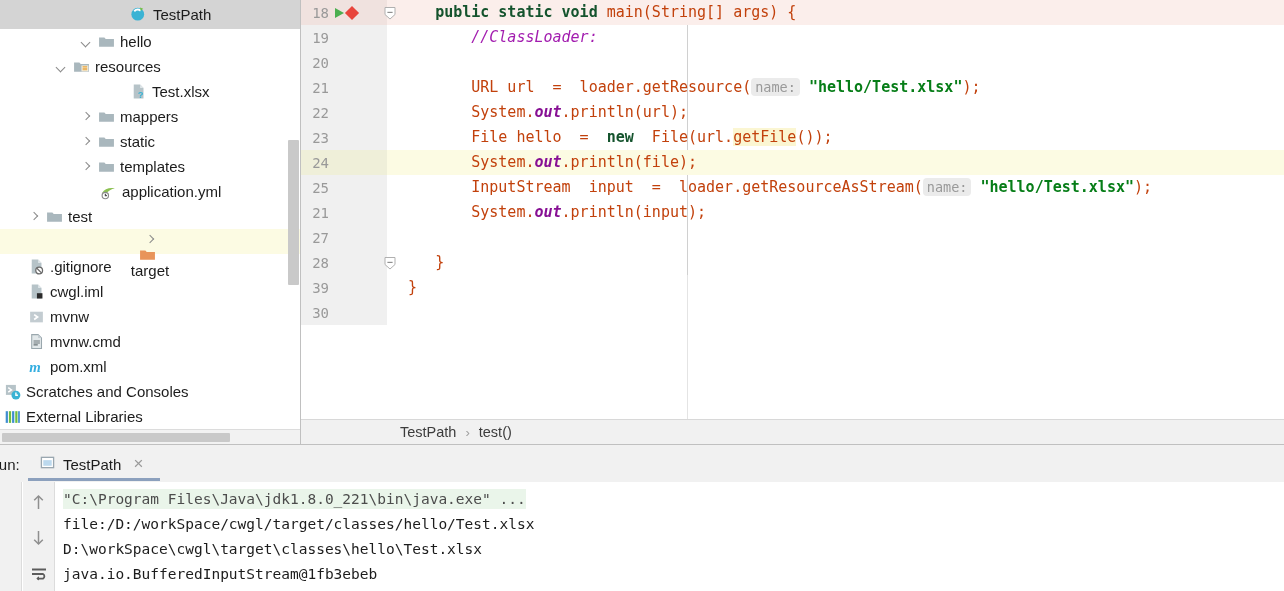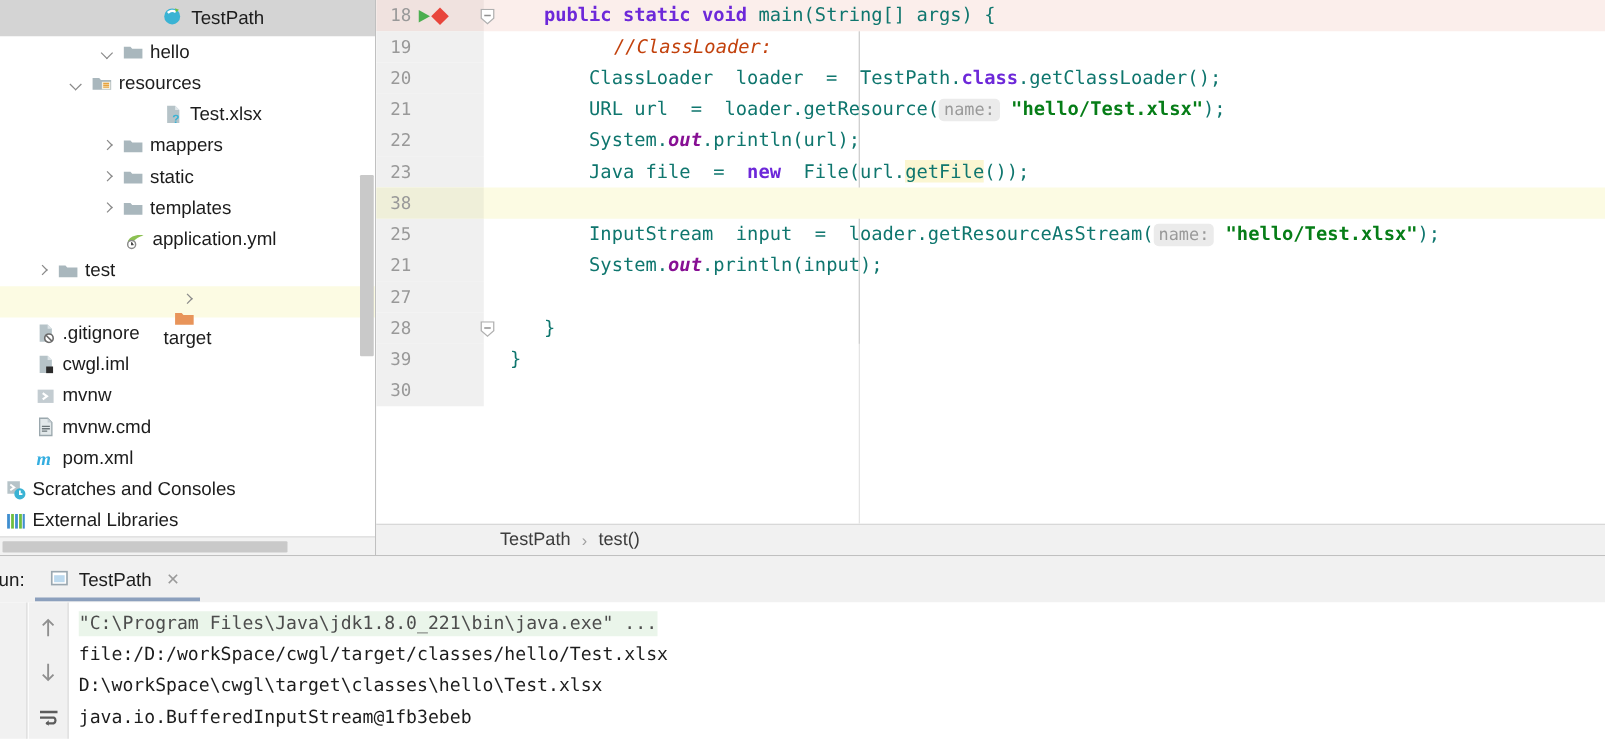--- a/index.html
+++ b/index.html
@@ -121,32 +121,32 @@
     width: 10px; height: 10px; background: #e8453c;
     transform: rotate(45deg);
   }
   .fold-arrow {
     position: absolute; left: 83px; top: 6px;
     width: 12px; height: 13px;
   }
   .codetext { padding-left: 12px; line-height: 1; }
 
   
-  .kw   { color: #6d28d9; font-weight: bold; }
-  .cmt  { color: #c2410c; font-style: italic; margin-left: 20px; }
+  .kw   { color: #14532d; font-weight: bold; }
+  .cmt  { color: #a21caf; font-style: italic; }
   .fld  { color: #871094; font-weight: bold; font-style: italic; }
   .str  { color: #067d17; font-weight: bold; }
   .hint {
     background: #ebebeb; color: #999999;
     border-radius: 4px; padding: 1px 4px;
     font-size: 13.5px;
   }
   .usearch { background: #fbf6d2; }
   .typo { text-decoration-style: wavy; text-decoration-color: #a8d8a8; }
-  .plain { color: #0f766e; }
+  .plain { color: #c2410c; }
 
   
   #indent-guide { position: absolute; left: 386px; top: 25px; width: 1px; height: 250px; background: #d0d0d0; }
   #gutter-border { position: absolute; left: 386px; top: 0; width: 1px; height: 419px; background: #e4e4e4; }
 
   
   #breadcrumb {
     position: absolute; left: 301px; top: 419px;
     width: 983px; height: 25px;
     background: #f1f1f1;
@@ -442,25 +442,25 @@
 
   <div id="editor">
     <div id="gutter-border"></div>
     <div id="indent-guide"></div>
     <div id="code-lines">
         <div class="code-line hl-pink"><div class="gutter"><span class="lnum">18</span><span class="gutter-icons"><span class="run-tri"></span><span class="bp-diamond"></span></span><span class="fold-arrow"><svg width="12" height="13" viewBox="0 0 12 13">
                 <path d="M1 0.5h10v7L6 12 1 7.5z" fill="#ffffff" stroke="#b0b0b0" stroke-width="1"></path>
                 <path d="M3.4 5.4h5.2" stroke="#909090" stroke-width="1.2"></path>
               </svg></span></div><span class="codetext">&nbsp;&nbsp;&nbsp;&nbsp;<span class="kw">public</span><span class="plain"> </span><span class="kw">static</span><span class="plain"> </span><span class="kw">void</span><span class="plain"> main(String[] args) {</span></span></div>
         <div class="code-line"><div class="gutter"><span class="lnum">19</span><span class="gutter-icons"></span></div><span class="codetext">&nbsp;&nbsp;&nbsp;&nbsp;&nbsp;&nbsp;&nbsp;&nbsp;<span class="cmt">//ClassLoader:</span></span></div>
-        <div class="code-line"><div class="gutter"><span class="lnum">20</span><span class="gutter-icons"></span></div><span class="codetext">&nbsp;&nbsp;&nbsp;&nbsp;&nbsp;&nbsp;&nbsp;&nbsp;<span class="plain">ClassLoader  loader  =  TestPath.</span><span class="kw">class</span><span class="plain">.getClassLoader();</span></span></div>
+        <div class="code-line"><div class="gutter"><span class="lnum">20</span><span class="gutter-icons"></span></div></div>
         <div class="code-line"><div class="gutter"><span class="lnum">21</span><span class="gutter-icons"></span></div><span class="codetext">&nbsp;&nbsp;&nbsp;&nbsp;&nbsp;&nbsp;&nbsp;&nbsp;<span class="plain">URL url  =  loader.getResource(</span><span class="hint">name:</span><span class="plain"> </span><span class="str">"hello/Test.<span class="typo">xlsx</span>"</span><span class="plain">);</span></span></div>
         <div class="code-line"><div class="gutter"><span class="lnum">22</span><span class="gutter-icons"></span></div><span class="codetext">&nbsp;&nbsp;&nbsp;&nbsp;&nbsp;&nbsp;&nbsp;&nbsp;<span class="plain">System.</span><span class="fld">out</span><span class="plain">.println(url);</span></span></div>
-        <div class="code-line"><div class="gutter"><span class="lnum">23</span><span class="gutter-icons"></span></div><span class="codetext">&nbsp;&nbsp;&nbsp;&nbsp;&nbsp;&nbsp;&nbsp;&nbsp;<span class="plain">Java file  =  </span><span class="kw">new</span><span class="plain">  File(url.</span><span class="usearch plain">getFile</span><span class="plain">());</span></span></div>
-        <div class="code-line hl-yellow"><div class="gutter"><span class="lnum">38</span><span class="gutter-icons"></span></div></div>
+        <div class="code-line"><div class="gutter"><span class="lnum">23</span><span class="gutter-icons"></span></div><span class="codetext">&nbsp;&nbsp;&nbsp;&nbsp;&nbsp;&nbsp;&nbsp;&nbsp;<span class="plain">File hello  =  </span><span class="kw">new</span><span class="plain">  File(url.</span><span class="usearch plain">getFile</span><span class="plain">());</span></span></div>
+        <div class="code-line hl-yellow"><div class="gutter"><span class="lnum">24</span><span class="gutter-icons"></span></div><span class="codetext">&nbsp;&nbsp;&nbsp;&nbsp;&nbsp;&nbsp;&nbsp;&nbsp;<span class="plain">System.</span><span class="fld">out</span><span class="plain">.println(file);</span></span></div>
         <div class="code-line"><div class="gutter"><span class="lnum">25</span><span class="gutter-icons"></span></div><span class="codetext">&nbsp;&nbsp;&nbsp;&nbsp;&nbsp;&nbsp;&nbsp;&nbsp;<span class="plain">InputStream  input  =  loader.getResourceAsStream(</span><span class="hint">name:</span><span class="plain"> </span><span class="str">"hello/Test.<span class="typo">xlsx</span>"</span><span class="plain">);</span></span></div>
         <div class="code-line"><div class="gutter"><span class="lnum">21</span><span class="gutter-icons"></span></div><span class="codetext">&nbsp;&nbsp;&nbsp;&nbsp;&nbsp;&nbsp;&nbsp;&nbsp;<span class="plain">System.</span><span class="fld">out</span><span class="plain">.println(input);</span></span></div>
         <div class="code-line"><div class="gutter"><span class="lnum">27</span><span class="gutter-icons"></span></div><span class="codetext"></span></div>
         <div class="code-line"><div class="gutter"><span class="lnum">28</span><span class="gutter-icons"></span><span class="fold-arrow"><svg width="12" height="13" viewBox="0 0 12 13">
                 <path d="M1 0.5h10v7L6 12 1 7.5z" fill="#ffffff" stroke="#b0b0b0" stroke-width="1"></path>
                 <path d="M3.4 5.4h5.2" stroke="#909090" stroke-width="1.2"></path>
               </svg></span></div><span class="codetext">&nbsp;&nbsp;&nbsp;&nbsp;<span class="plain">}</span></span></div>
         <div class="code-line"><div class="gutter"><span class="lnum">39</span><span class="gutter-icons"></span></div><span class="codetext">&nbsp;<span class="plain">}</span></span></div>
         <div class="code-line"><div class="gutter"><span class="lnum">30</span><span class="gutter-icons"></span></div><span class="codetext"></span></div>
       </div>

